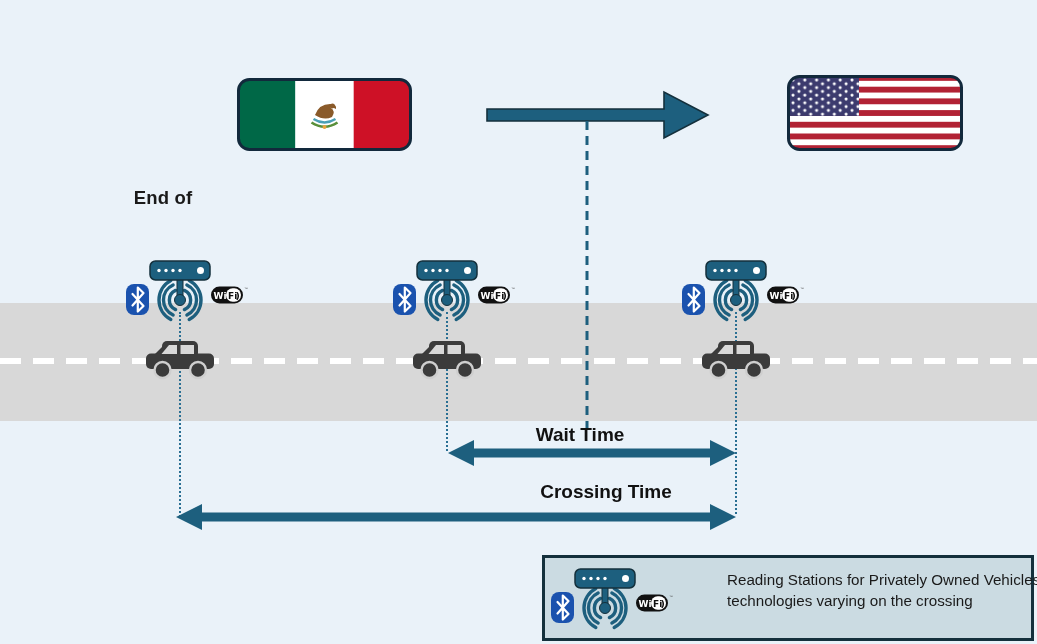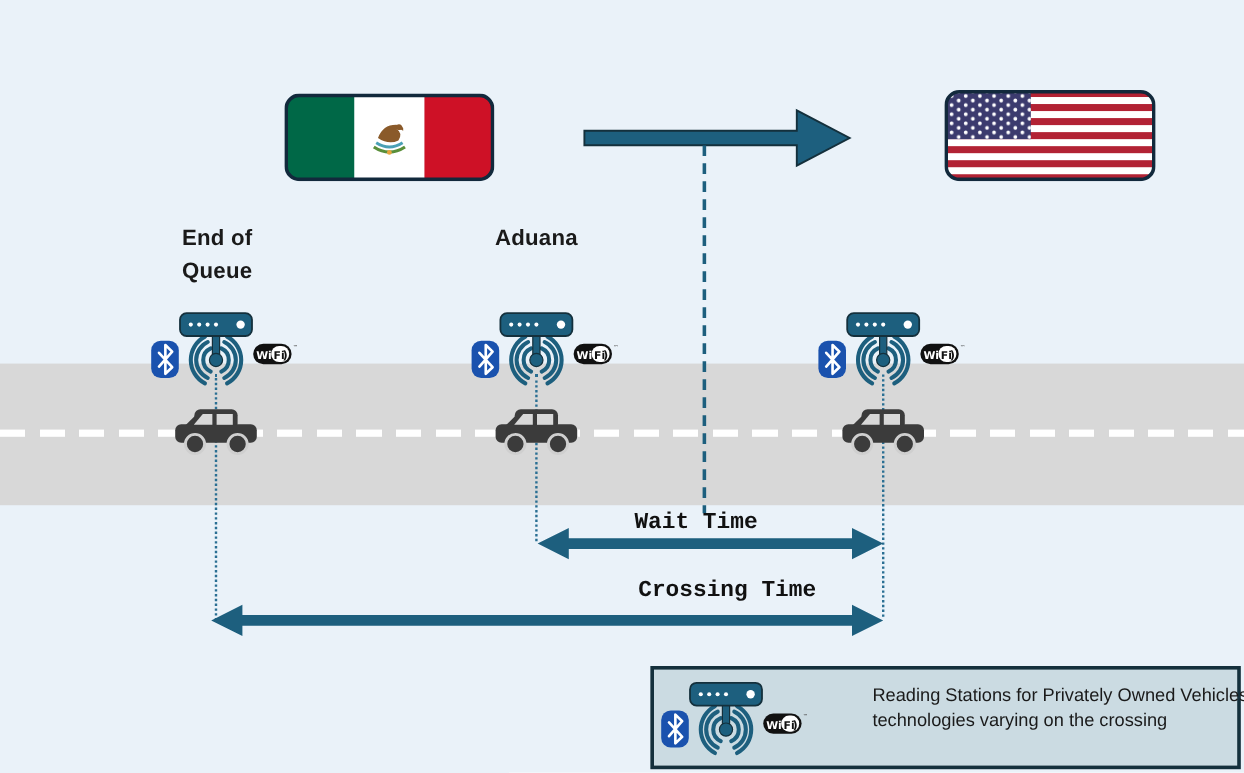--- a/index.html
+++ b/index.html
@@ -9,21 +9,21 @@
   
   #road{left:0;top:303px;width:1037px;height:118px;background:#d8d8d8;}
   #road-centerline{left:0;top:358px;width:1037px;height:6px;
     background:repeating-linear-gradient(90deg,#ffffff 0 21px,rgba(0,0,0,0) 21px 33px);}
   
   .station-label{width:170px;text-align:center;font-size:18.5px;font-weight:bold;
     color:#1a1a1a;line-height:28px;top:184px;letter-spacing:.2px;}
   
   .guide-dotted{width:0;border-left:2px dotted #2a6f93;}
   
-  .measure-label{font-size:19px;font-weight:bold;color:#111;transform:translateX(-50%);white-space:nowrap;font-family:Liberation Mono, monospace;}
+  .measure-label{font-size:19px;font-weight:bold;color:#111;transform:translateX(-50%);white-space:nowrap;}
   
   #legend-box{left:542px;top:555px;width:492px;height:86px;background:#cbdbe2;
     border:3px solid #14303c;box-sizing:border-box;}
   .legend-line{font-size:15.2px;color:#1a1a1a;line-height:21.3px;white-space:nowrap;margin-left:34px;}
   #legend-text{left:693px;top:569px;}
   svg{display:block;}
 </style>
 </head>
 <body>
 
@@ -89,26 +89,24 @@
       <rect x="1.5" y="1.5" width="173" height="73" rx="11" fill="none" stroke="#12293c" stroke-width="3"></rect>
     </svg>
   </div>
 
   <div class="abs" style="left:585px;top:121px;">
     <svg width="4" height="307" viewBox="0 0 4 307">
       <line x1="2" y1="0" x2="2" y2="307" stroke="#1d5f7e" stroke-width="3" stroke-dasharray="9 6"></line>
     </svg>
   </div>
 
-  <div class="abs station-label" style="left:96px;text-align:center;">
+  <div class="abs station-label" style="left:78px;text-align:center;">
     <div>End of</div>
-      <div>Queue</div>
   </div>
   <div class="abs station-label" style="left:362px;">
-      <div>Aduana</div>
   </div>
   <div class="abs station-label" style="left:639px;">
   </div>
 
   <span class="abs" style="left:105px;top:258px;">
   <svg width="150" height="64" viewBox="0 0 150 64">
 
     <g stroke="#1d5f7e" stroke-width="3.4" fill="none" stroke-linecap="round">
       <path d="M70.6 32.4 A10.5 10.5 0 0 0 70.6 51.6"></path>
       <path d="M68.1 27 A16.5 16.5 0 0 0 68.1 57"></path>

